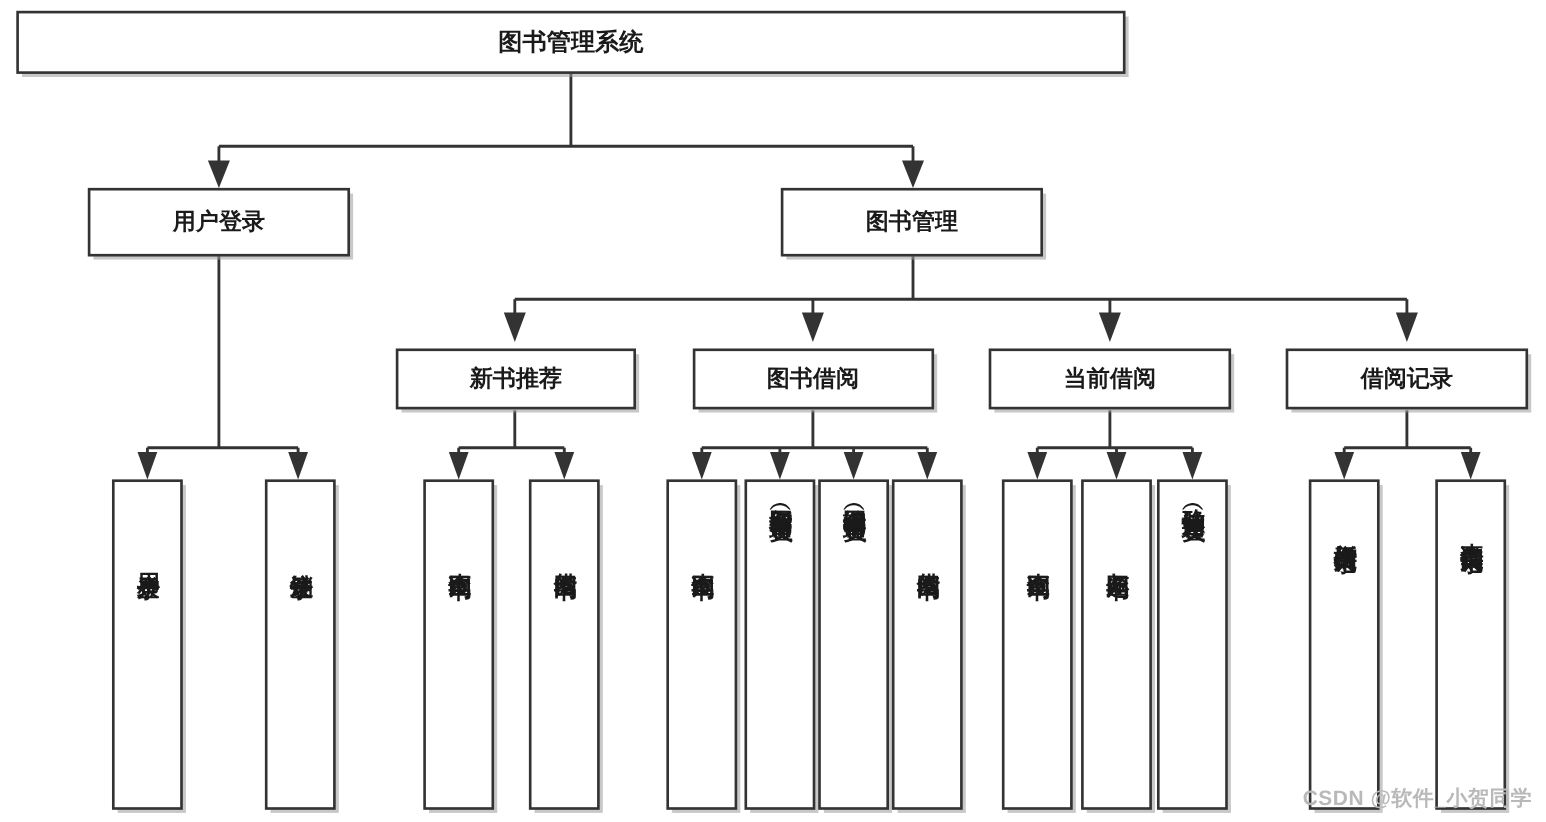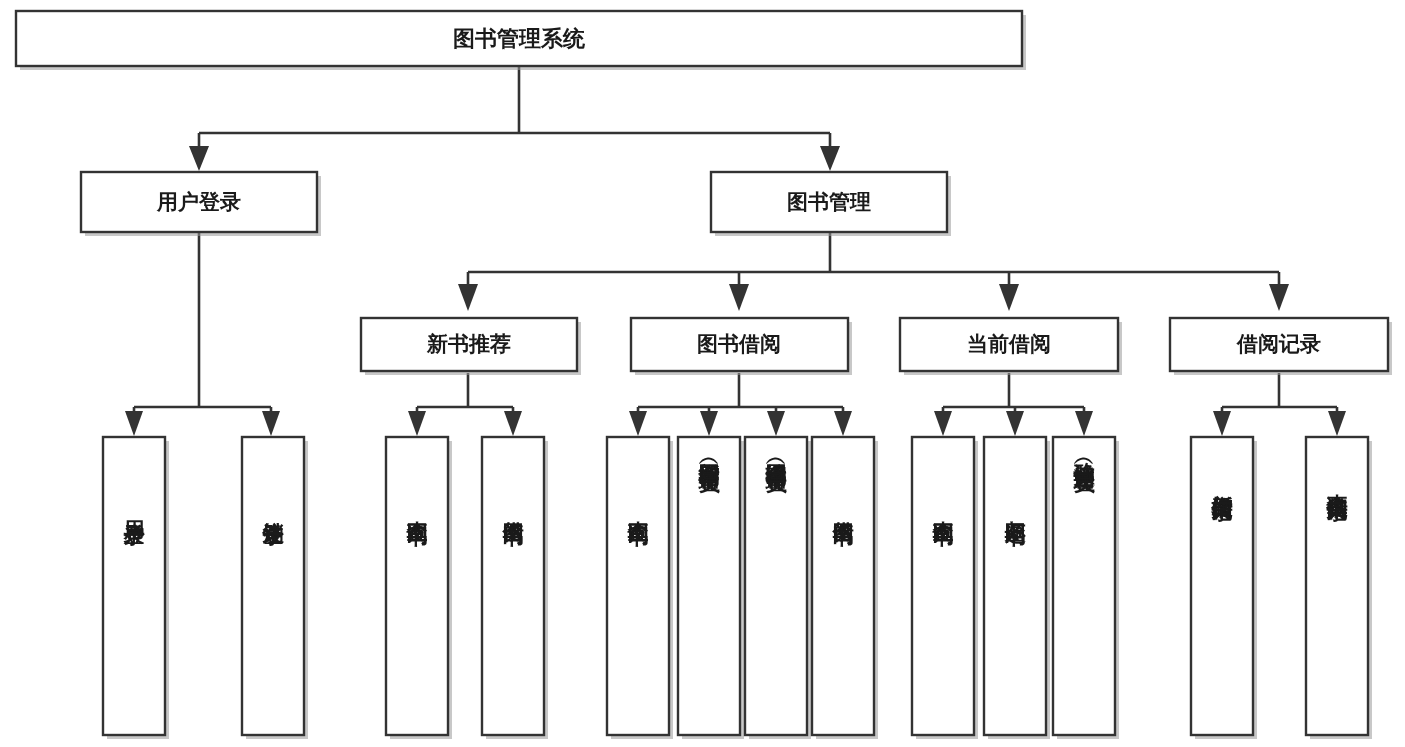--- a/index.html
+++ b/index.html
@@ -288,13 +288,14 @@
   <div class="leaf-label-wrap" style="left:1053px; top:437px; width:62px; height:298px;">
     <span class="leaf-label-v" style="margin-top:8px;">确认归还（管理员）</span>
   </div>
   <div class="leaf-label-wrap" style="left:1191px; top:437px; width:62px; height:298px;">
     <span class="leaf-label-v" style="margin-top:40px;">新增借阅记录</span>
   </div>
   <div class="leaf-label-wrap" style="left:1306px; top:437px; width:62px; height:298px;">
     <span class="leaf-label-v" style="margin-top:40px;">查询借阅记录</span>
   </div>
 
+  <div class="watermark">CSDN @软件_小贺同学</div>
 </div>
 
 </body></html>

